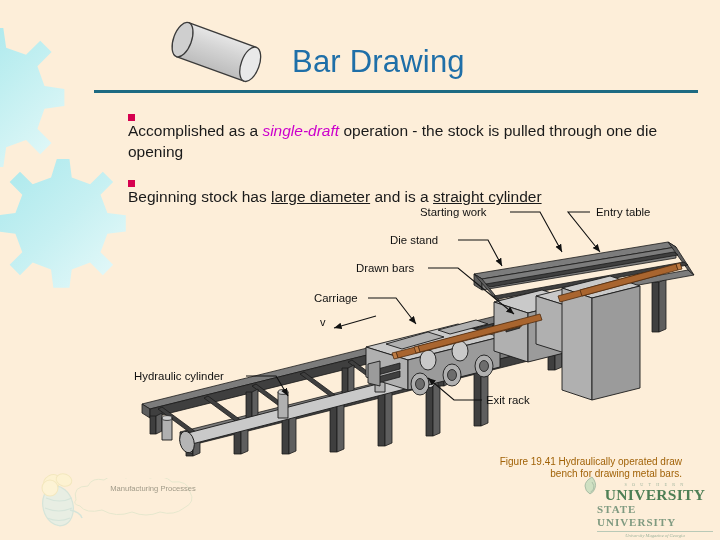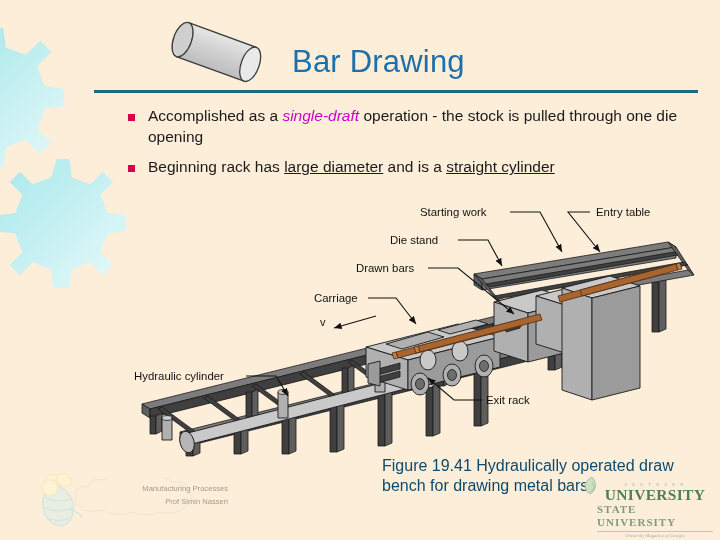--- a/index.html
+++ b/index.html
@@ -25,45 +25,45 @@
     font-size:31px;color:#1f6fa8;letter-spacing:.2px;
     white-space:nowrap;
   }
   .rule{
     position:absolute;left:94px;top:90px;width:604px;height:0;
     border-top:3px solid #1d6a82;
   }
 
   
   .bullets{position:absolute;left:128px;top:106px;width:560px;}
-  .bullet{display:flex;align-items:flex-start;margin-bottom:10px;}
+  .bullet{display:flex;align-items:flex-start;margin-bottom:10px;flex-direction:column;}
   .bullet .marker{
     width:7px;height:7px;background:#d6004f;flex:0 0 auto;
     margin-top:8px;margin-right:13px;
   }
   .bullet .txt{
     font-size:15.5px;color:#1a1a1a;line-height:1.33;
   }
   .em-magenta{color:#cc00cc;font-style:italic;}
   .ul{text-decoration:underline;margin-top:12px;}
 
   
   .figure{position:absolute;left:128px;top:204px;width:592px;height:255px;}
 
   
   .caption{
     position:absolute;left:382px;top:456px;width:300px;
-    font-size:16px;color:#0c4a6e;line-height:1.22;text-align:left;
+    font-size:10px;color:#a16207;line-height:1.22;text-align:right;
   }
   .caption .l2{display:block;}
 
   
   .footer-left{
     position:absolute;left:78px;top:483px;width:150px;
-    text-align:right;font-size:7.6px;color:#a09a88;line-height:1.7;
+    text-align:center;font-size:7.6px;color:#a09a88;line-height:1.7;
   }
   .bee{position:absolute;left:30px;top:470px;width:62px;height:64px;opacity:.55;}
   .footer-cloud{position:absolute;left:66px;top:478px;width:170px;height:40px;opacity:.5;}
 
   
   .logo{position:absolute;left:597px;top:482px;width:116px;height:48px;}
   .logo .small-top{
     font-size:4.2px;letter-spacing:2.1px;color:#9db39c;
     text-align:center;font-family:"Liberation Serif",serif;
   }
@@ -136,21 +136,21 @@
 
   <div class="bullets">
 
     <div class="bullet">
       <span class="marker"></span>
       <span class="txt"><span>Accomplished as a </span><span class="em-magenta">single-draft</span><span> operation - the stock is pulled through one die opening</span></span>
     </div>
 
     <div class="bullet">
       <span class="marker"></span>
-      <span class="txt"><span>Beginning rack has </span><span class="ul">large diameter</span><span> and is a </span><span class="ul">straight cylinder</span></span>
+      <span class="txt"><span>Beginning stock has </span><span class="ul">large diameter</span><span> and is a </span><span class="ul">straight cylinder</span></span>
     </div>
 
 
   </div>
 
   <svg class="figure" viewBox="0 0 592 255">
     <defs>
       <marker id="ah" markerWidth="9" markerHeight="9" refX="7" refY="3" orient="auto">
         <path d="M0,0 L7,3 L0,6 z" fill="#111"></path>
       </marker>
@@ -350,21 +350,20 @@
       <path d="M15,38 q14,6 27,0" stroke="#a8d9da" stroke-width="1.2" fill="none"></path>
       <path d="M17,48 q12,5 23,0" stroke="#a8d9da" stroke-width="1.2" fill="none"></path>
 
       <circle cx="20" cy="18" r="8" fill="#fdf8cf" stroke="#e8e0a0" stroke-width="1.1"></circle>
 
       <path d="M40,40 q10,2 12,8" stroke="#a8d9da" stroke-width="1.6" fill="none"></path>
     </g>
   </svg>
   <div class="footer-left">
     <div>Manufacturing Processes</div>
-    <div>Prof Simin Nasseri</div>
   </div>
 
   <div class="logo">
     <svg class="flame" viewBox="0 0 18 22">
       <path d="M9,1 q5,6 3,11 q-1,4 -5,6 q-5,-3 -5,-8 q0,-5 7,-9 Z" fill="#cfe0c2" stroke="#9db39c" stroke-width=".8"></path>
       <path d="M9,6 q3,4 1.5,7 q-1,2 -3,3" fill="none" stroke="#9db39c" stroke-width=".7"></path>
     </svg>
     <div class="small-top">S O U T H E R N</div>
     <div class="big">UNIVERSITY</div>
     <div class="mid">STATE UNIVERSITY</div>

